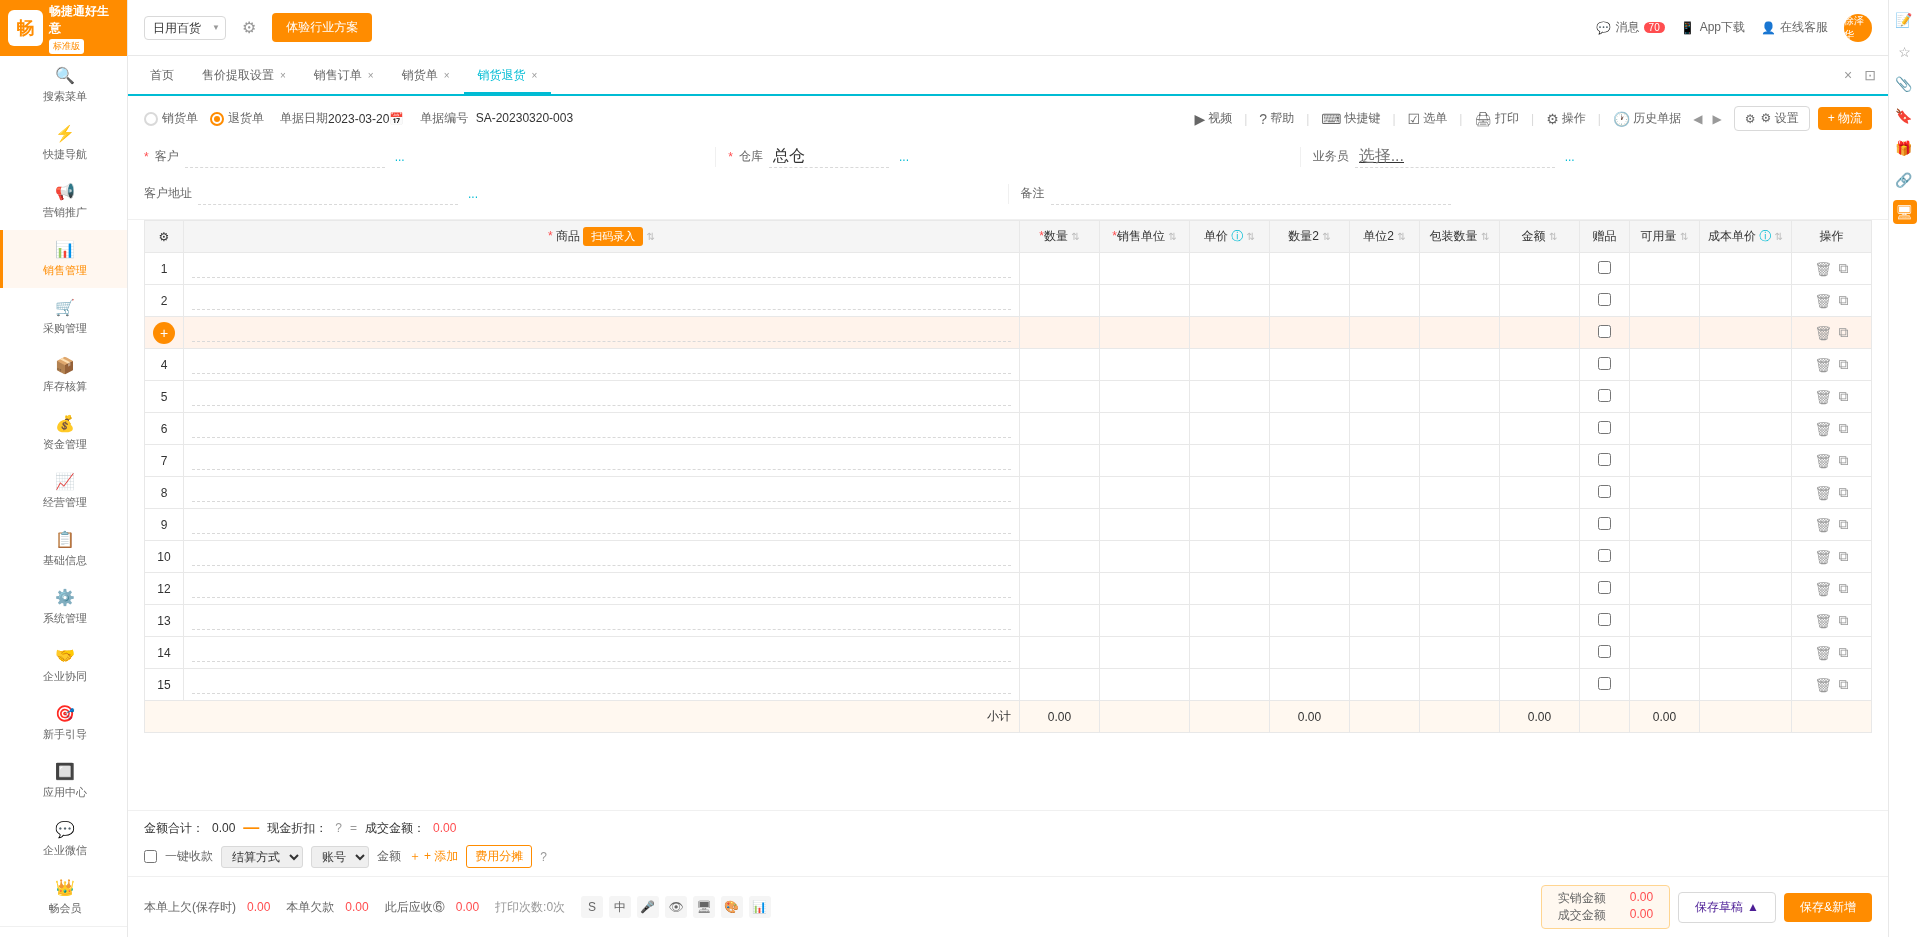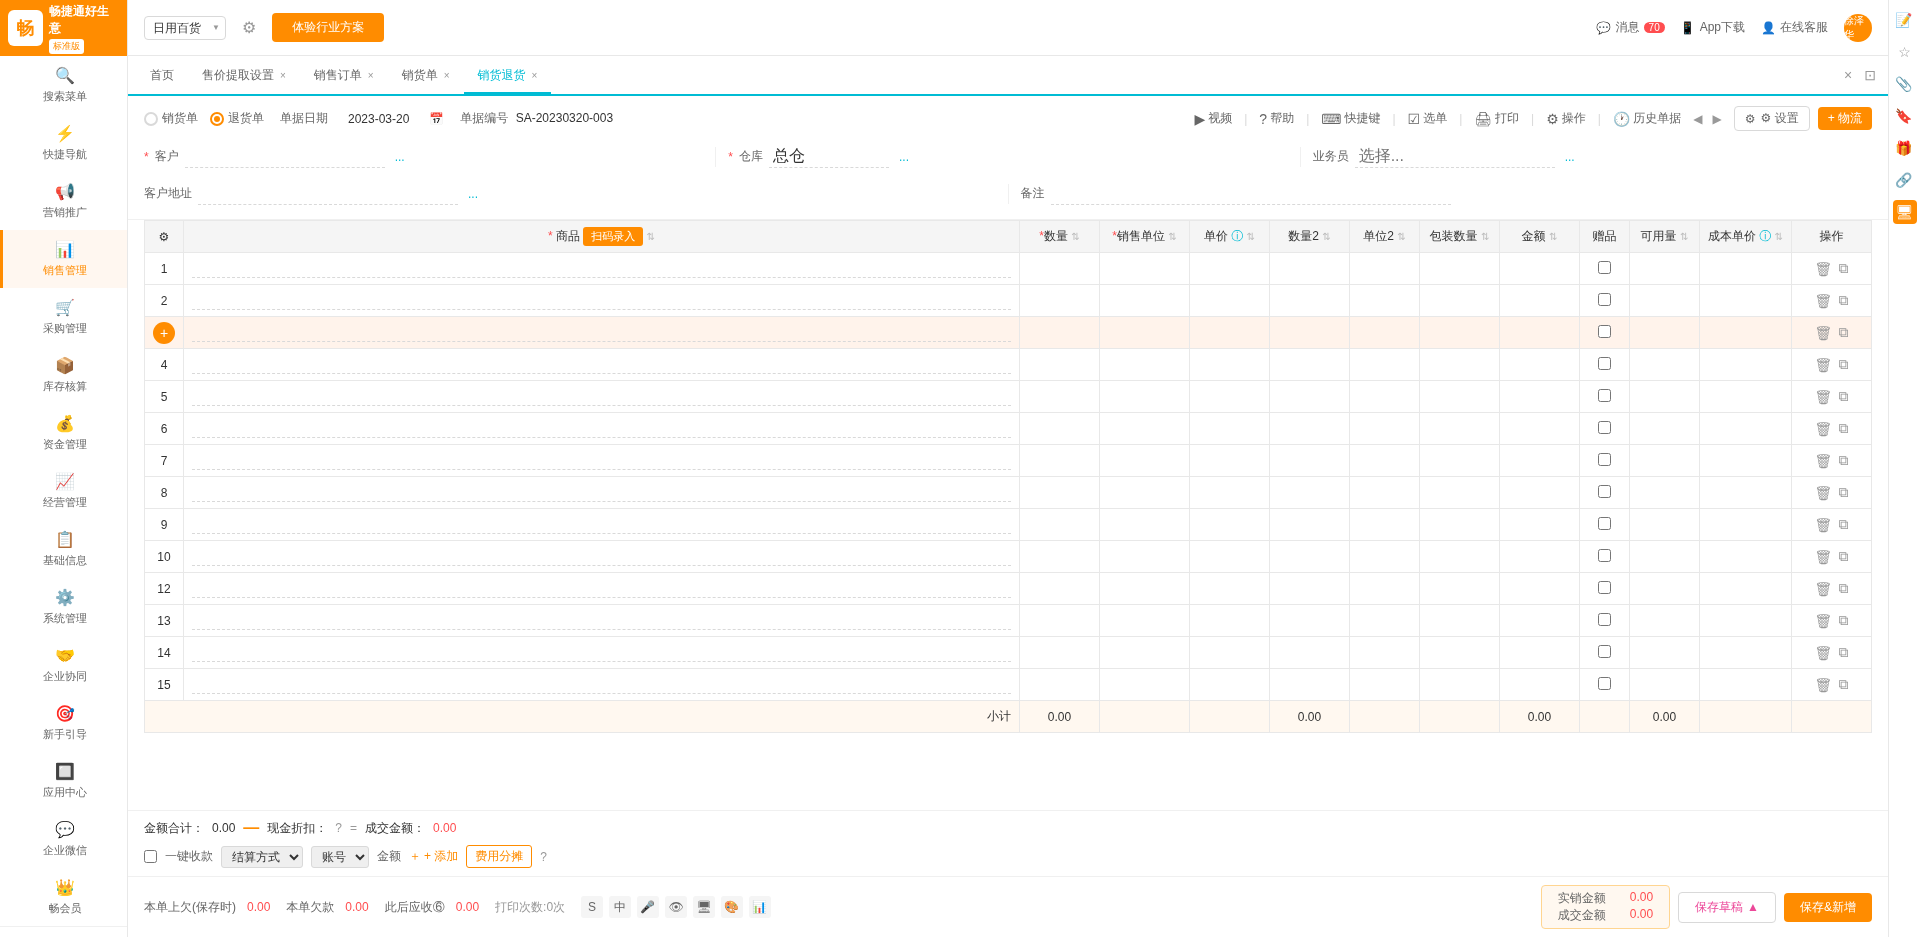--- a/index.html
+++ b/index.html
@@ -19,21 +19,21 @@
     
     .main { flex: 1; display: flex; flex-direction: column; overflow: hidden; }
 
     
     .topbar { height: 56px; background: #fff; display: flex; align-items: center; justify-content: space-between; padding: 0 16px; border-bottom: 1px solid #e8e8e8; flex-shrink: 0; }
     .topbar-left { display: flex; align-items: center; gap: 12px; }
     .topbar-select { border: 1px solid #d9d9d9; border-radius: 4px; padding: 4px 24px 4px 8px; font-size: 12px; color: #333; background: #fff; appearance: none; position: relative; cursor: pointer; }
     .topbar-select-wrap { position: relative; display: flex; align-items: center; }
     .topbar-select-wrap::after { content: '▼'; position: absolute; right: 6px; font-size: 8px; color: #999; pointer-events: none; }
     .topbar-gear { color: #999; cursor: pointer; font-size: 16px; padding: 4px; }
-    .topbar-trial-btn { background: #ff8c00; color: #fff; border: none; border-radius: 4px; padding: 6px 20px; font-size: 12px; cursor: pointer; }
+    .topbar-trial-btn { background: #ff8c00; color: #fff; border: none; border-radius: 4px; padding: 6px 14px; font-size: 12px; cursor: pointer; }
     .topbar-right { display: flex; align-items: center; gap: 16px; color: #666; font-size: 12px; }
     .topbar-right-item { display: flex; align-items: center; gap: 4px; cursor: pointer; }
     .topbar-msg-badge { background: #ff4d4f; color: #fff; border-radius: 10px; padding: 0 5px; font-size: 10px; min-width: 16px; text-align: center; }
     .topbar-avatar { width: 28px; height: 28px; border-radius: 50%; background: #ff8c00; display: flex; align-items: center; justify-content: center; color: #fff; font-size: 11px; }
 
     
     .tabs { display: flex; align-items: center; background: #fff; border-bottom: 2px solid #00bcd4; flex-shrink: 0; padding: 0 8px; height: 40px; }
     .tab { padding: 8px 14px; font-size: 12px; cursor: pointer; color: #666; display: flex; align-items: center; gap: 6px; border-bottom: 2px solid transparent; margin-bottom: -2px; white-space: nowrap; }
     .tab.active { color: #00bcd4; border-bottom-color: #00bcd4; font-weight: 500; }
     .tab-close { color: #999; font-size: 10px; cursor: pointer; }
@@ -45,21 +45,21 @@
 
     
     .form-header { padding: 10px 16px; border-bottom: 1px solid #f0f0f0; flex-shrink: 0; }
     .form-header-top { display: flex; align-items: center; justify-content: space-between; margin-bottom: 10px; }
     .form-header-left { display: flex; align-items: center; gap: 16px; }
     .radio-group { display: flex; align-items: center; gap: 12px; }
     .radio-item { display: flex; align-items: center; gap: 4px; cursor: pointer; color: #666; font-size: 12px; }
     .radio-dot { width: 14px; height: 14px; border-radius: 50%; border: 2px solid #d9d9d9; display: flex; align-items: center; justify-content: center; }
     .radio-dot.checked { border-color: #ff8c00; }
     .radio-dot.checked::after { content: ''; width: 6px; height: 6px; border-radius: 50%; background: #ff8c00; }
-    .form-date { display: flex; align-items: center; gap: 20px; font-size: 12px; color: #333; }
+    .form-date { display: flex; align-items: center; gap: 0; font-size: 12px; color: #333; }
     .form-date-icon { color: #00bcd4; cursor: pointer; }
     .form-no { font-size: 12px; color: #333; }
     .form-header-actions { display: flex; align-items: center; gap: 8px; font-size: 12px; color: #666; }
     .form-fields { display: flex; align-items: center; gap: 0; flex-wrap: wrap; }
     .form-field { display: flex; align-items: center; gap: 6px; flex: 1; min-width: 280px; padding: 4px 0; }
     .form-field-label { color: #666; font-size: 12px; white-space: nowrap; }
     .form-field-required { color: #ff4d4f; }
     .form-field-input { flex: 1; border: none; border-bottom: 1px solid #d9d9d9; padding: 2px 4px; font-size: 12px; color: #333; outline: none; }
     .form-field-more { color: #00bcd4; cursor: pointer; font-size: 12px; margin-left: 4px; }
     .form-field-divider { width: 1px; height: 20px; background: #f0f0f0; margin: 0 12px; }
@@ -98,21 +98,21 @@
     .bottom-bar-left { display: flex; align-items: center; gap: 16px; font-size: 12px; color: #666; }
     .bottom-bar-item { display: flex; align-items: center; gap: 11px; }
     .bottom-bar-value { color: #ff4d4f; }
     .bottom-bar-icons { display: flex; align-items: center; gap: 6px; }
     .bottom-bar-icon-item { width: 22px; height: 22px; display: flex; align-items: center; justify-content: center; cursor: pointer; border-radius: 3px; background: #f5f5f5; font-size: 12px; }
     .bottom-bar-right { display: flex; align-items: center; gap: 8px; }
     .summary-panel { background: #fff8f0; border: 1px solid #ffd591; border-radius: 4px; padding: 4px 16px; font-size: 12px; }
     .summary-item { display: flex; justify-content: space-between; gap: 24px; }
     .summary-label { color: #666; }
     .summary-value { color: #ff4d4f; font-weight: 500; }
-    .save-draft-btn { border: 1px solid #d9d9d9; background: #fff; padding: 6px 16px; border-radius: 4px; font-size: 12px; cursor: pointer; color: #ec4899; display: flex; align-items: center; gap: 4px; }
+    .save-draft-btn { border: 1px solid #d9d9d9; background: #fff; padding: 6px 16px; border-radius: 4px; font-size: 12px; cursor: pointer; color: #4c1d95; display: flex; align-items: center; gap: 4px; }
     .save-new-btn { background: #ff8c00; color: #fff; border: none; padding: 6px 16px; border-radius: 4px; font-size: 12px; cursor: pointer; }
 
     
     .right-panel { width: 32px; background: #fff; border-left: 1px solid #e8e8e8; display: flex; flex-direction: column; align-items: center; padding: 8px 0; gap: 8px; flex-shrink: 0; }
     .right-panel-item { width: 24px; height: 24px; display: flex; align-items: center; justify-content: center; cursor: pointer; color: #999; font-size: 14px; }
     .right-panel-active { background: #ff8c00; border-radius: 4px; color: #fff !important; }
 
     .nav-arrows { display: flex; gap: 2px; }
     .nav-arrow { color: #999; cursor: pointer; font-size: 12px; padding: 2px 4px; }
 
@@ -353,21 +353,21 @@
         <div class="form-field-divider"></div>
         <div class="form-field">
           <span class="form-field-required">*</span>
           <span class="form-field-label">仓库</span>
           <input type="text" class="form-field-input" style="max-width: 120px;" value="总仓">
           <span class="form-field-more">...</span>
         </div>
         <div class="form-field-divider"></div>
         <div class="form-field">
           <span class="form-field-label">业务员</span>
-          <input type="text" class="form-field-input" style="max-width: 200px;" placeholder="选择...">
+          <input type="text" class="form-field-input" style="max-width: 200px; text-decoration: underline;" placeholder="选择...">
           <span class="form-field-more">...</span>
         </div>
       </div>
 
       <div class="form-fields" style="margin-top:6px;">
         <div class="form-field">
           <span class="form-field-label">客户地址</span>
           <input type="text" class="form-field-input" style="max-width: 260px;">
           <span class="form-field-more">...</span>
         </div>

